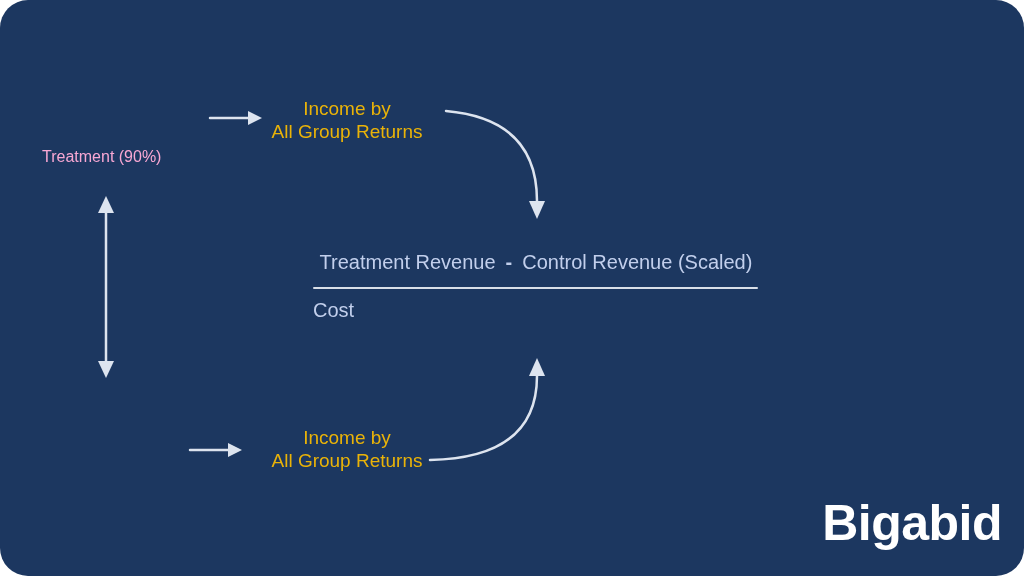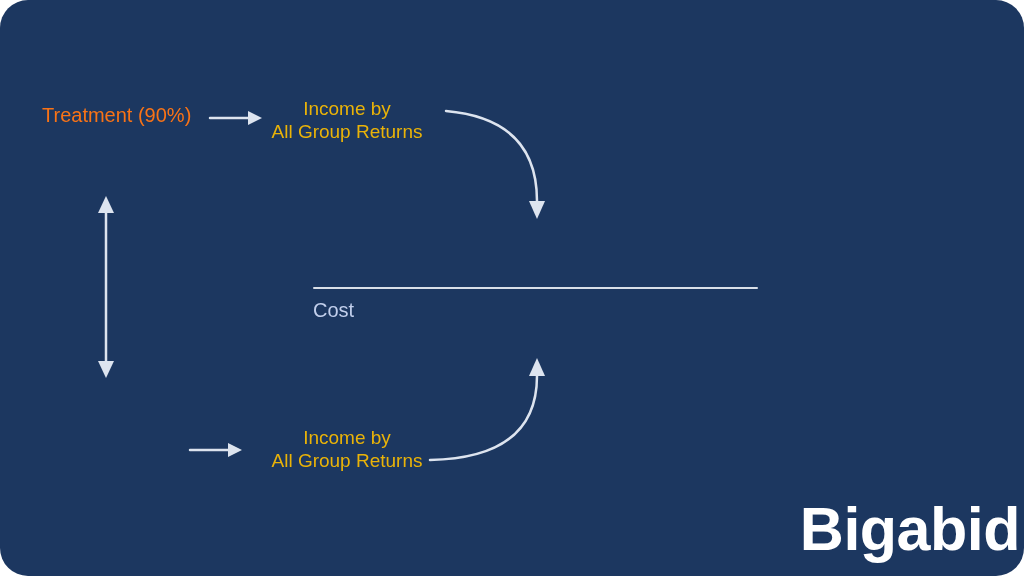--- a/index.html
+++ b/index.html
@@ -12,23 +12,24 @@
   .card {
     position: relative;
     width: 1024px; height: 576px;
     background: #1c3760;
     border-radius: 28px;
     overflow: hidden;
   }
   .abs { position: absolute; }
 
   .group-label {
-    color: #f97316;
-    font-size: 20px;
+    color: #f9a8d4;
+    font-size: 16px;
     white-space: nowrap;
+    margin-top: 44px;
   }
   .income-label {
     color: #eab308;
     font-size: 19px;
     line-height: 23px;
     text-align: center;
     white-space: nowrap;
   }
   .formula-text { color: #c2cfec; font-size: 20px; }
 
@@ -48,22 +49,22 @@
   }
 
   .roas {
     left: 784px; top: 276px;
     color: #8ee7a5; font-size: 20px; font-weight: 700;
     white-space: nowrap;
   }
   .roas .eq { margin-right: 12px; }
 
   .logo {
-    right: 4px; top: 494px;
-    color: #ffffff; font-size: 61px; font-weight: 700;
+    right: 22px; top: 494px;
+    color: #ffffff; font-size: 50px; font-weight: 700;
     letter-spacing: -0.5px;
     white-space: nowrap;
   }
 
   svg { display: block; }
 </style>
 </head>
 <body>
 
 <div class="card">
@@ -84,20 +85,23 @@
     <path d="M 6 8 Q 97 16 97 98" fill="none" stroke="#dde4ef" stroke-width="2.5" stroke-linecap="round"></path>
     <polygon points="89,98 105,98 97,116" fill="#dde4ef"></polygon>
   </svg>
 
   <svg class="abs" style="left:92px; top:192px;" width="28" height="190" viewBox="0 0 28 190">
     <line x1="14" y1="18" x2="14" y2="172" stroke="#dde4ef" stroke-width="2.5"></line>
     <polygon points="6,21 22,21 14,4" fill="#dde4ef"></polygon>
     <polygon points="6,169 22,169 14,186" fill="#dde4ef"></polygon>
   </svg>
 
+  <div class="abs formula-text numerator">
+    <span>Treatment Revenue</span><span class="minus">-</span><span>Control Revenue (Scaled)</span>
+  </div>
 
   <div class="abs fraction-line"></div>
 
   <div class="abs formula-text denominator">Cost</div>
 
 
   <svg class="abs" style="left:425px; top:350px;" width="122" height="118" viewBox="0 0 122 118">
     <path d="M 5 110 Q 112 108 112 26" fill="none" stroke="#dde4ef" stroke-width="2.5" stroke-linecap="round"></path>
     <polygon points="104,26 120,26 112,8" fill="#dde4ef"></polygon>
   </svg>

